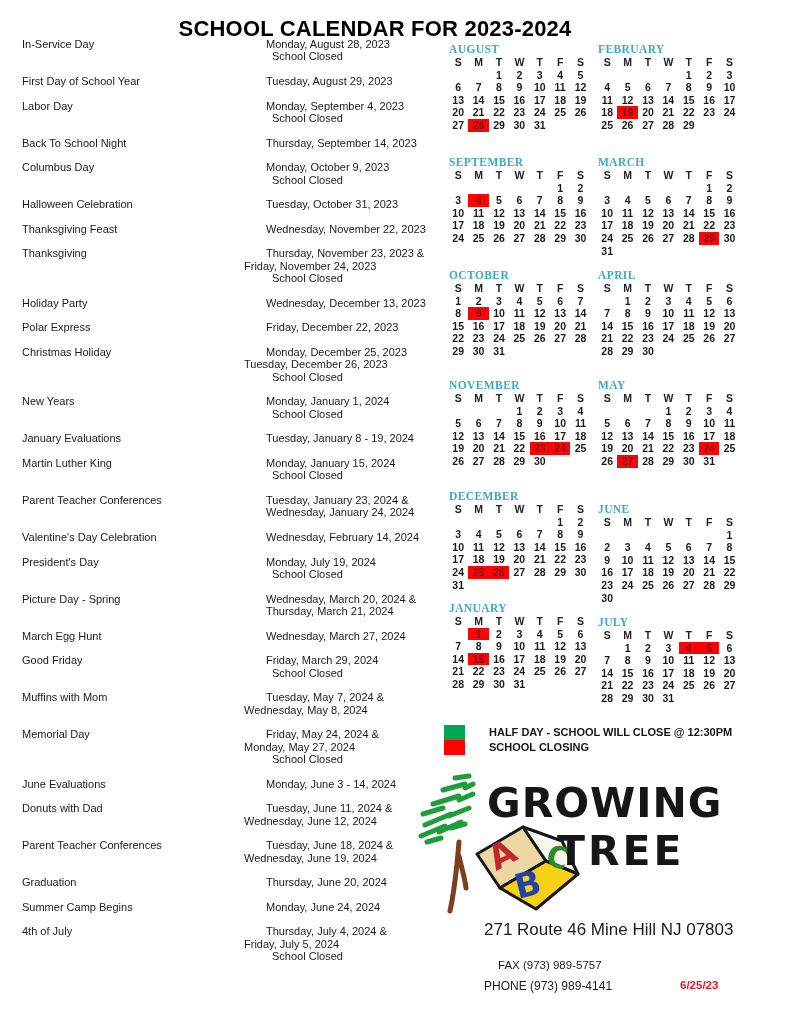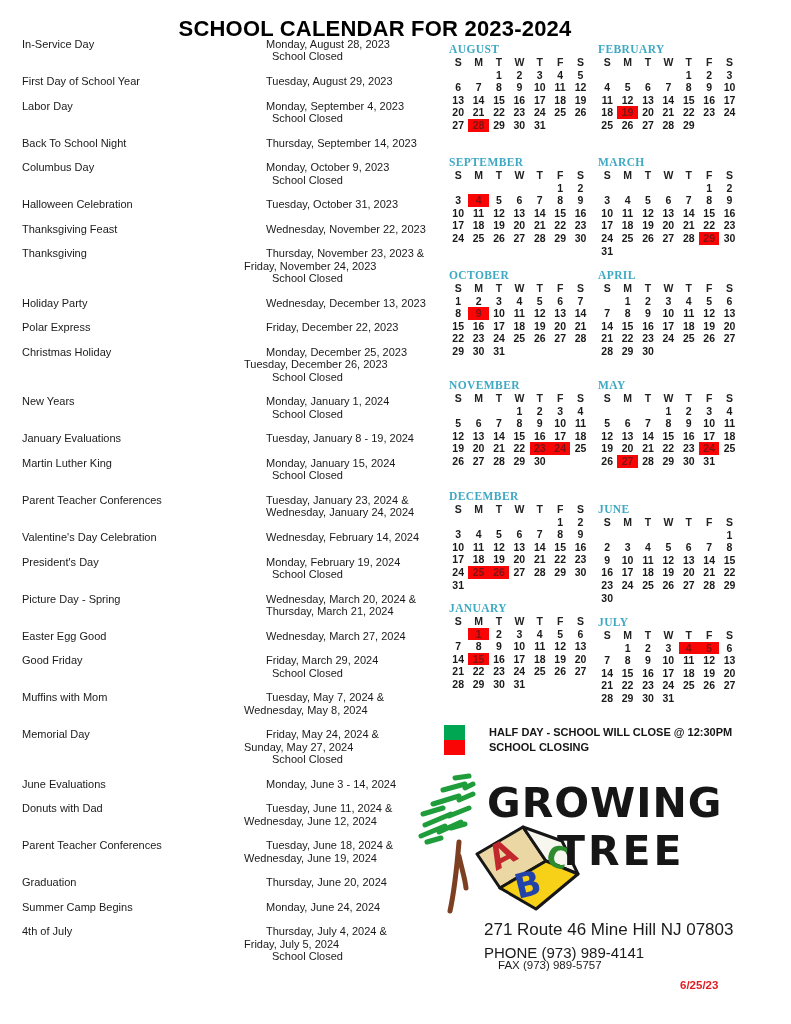--- a/index.html
+++ b/index.html
@@ -27,21 +27,21 @@
   
   .legend{position:absolute;left:444px;top:725px;}
   .lg-row{display:flex;height:15px;}
   .sw{display:inline-block;width:21px;height:15px;flex:0 0 21px;}
   .lg-label{font-size:11px;line-height:15px;font-weight:600;color:#151515;
             padding-left:4px;white-space:nowrap;margin-left:20px;}
   
   .logo{position:absolute;left:415px;top:770px;width:310px;height:145px;}
   
   .footer-address{position:absolute;left:484px;top:920px;font-size:17px;}
-  .footer-phone{position:absolute;left:484px;top:946px;font-size:15px;line-height:13px;}
+  .footer-phone{position:absolute;left:484px;top:980px;font-size:12px;line-height:13px;}
   .footer-fax{position:absolute;left:484px;top:959px;font-size:11.5px;line-height:13px;padding-left:14px;}
   .footer-rev{position:absolute;left:672px;top:979px;font-size:11.5px;font-weight:bold;color:#E31B23;padding-left:8px;}
 </style>
 </head>
 <body>
 
 <div class="page">
 
   <div class="title">SCHOOL CALENDAR FOR 2023-2024</div>
 
@@ -148,33 +148,33 @@
       </div>
       <div class="event">
         <div class="label">Valentine's Day Celebration</div>
         <div class="dates">
           <div class="l0">Wednesday, February 14, 2024</div>
         </div>
       </div>
       <div class="event">
         <div class="label">President's Day</div>
         <div class="dates">
-          <div class="l0">Monday, February 19, 2024</div>
+          <div class="l0">Monday, July 19, 2024</div>
           <div class="l2">School Closed</div>
         </div>
       </div>
       <div class="event">
         <div class="label">Picture Day - Spring</div>
         <div class="dates">
           <div class="l0">Wednesday, March 20, 2024 &amp;</div>
           <div class="l0">Thursday, March 21, 2024</div>
         </div>
       </div>
       <div class="event">
-        <div class="label">Easter Egg Good</div>
+        <div class="label">March Egg Hunt</div>
         <div class="dates">
           <div class="l0">Wednesday, March 27, 2024</div>
         </div>
       </div>
       <div class="event">
         <div class="label">Good Friday</div>
         <div class="dates">
           <div class="l0">Friday, March 29, 2024</div>
           <div class="l2">School Closed</div>
         </div>
@@ -183,21 +183,21 @@
         <div class="label">Muffins with Mom</div>
         <div class="dates">
           <div class="l0">Tuesday, May 7, 2024 &amp;</div>
           <div class="l1">Wednesday, May 8, 2024</div>
         </div>
       </div>
       <div class="event">
         <div class="label">Memorial Day</div>
         <div class="dates">
           <div class="l0">Friday, May 24, 2024 &amp;</div>
-          <div class="l1">Sunday, May 27, 2024</div>
+          <div class="l1">Monday, May 27, 2024</div>
           <div class="l2">School Closed</div>
         </div>
       </div>
       <div class="event">
         <div class="label">June Evaluations</div>
         <div class="dates">
           <div class="l0">Monday, June 3 - 14, 2024</div>
         </div>
       </div>
       <div class="event">

